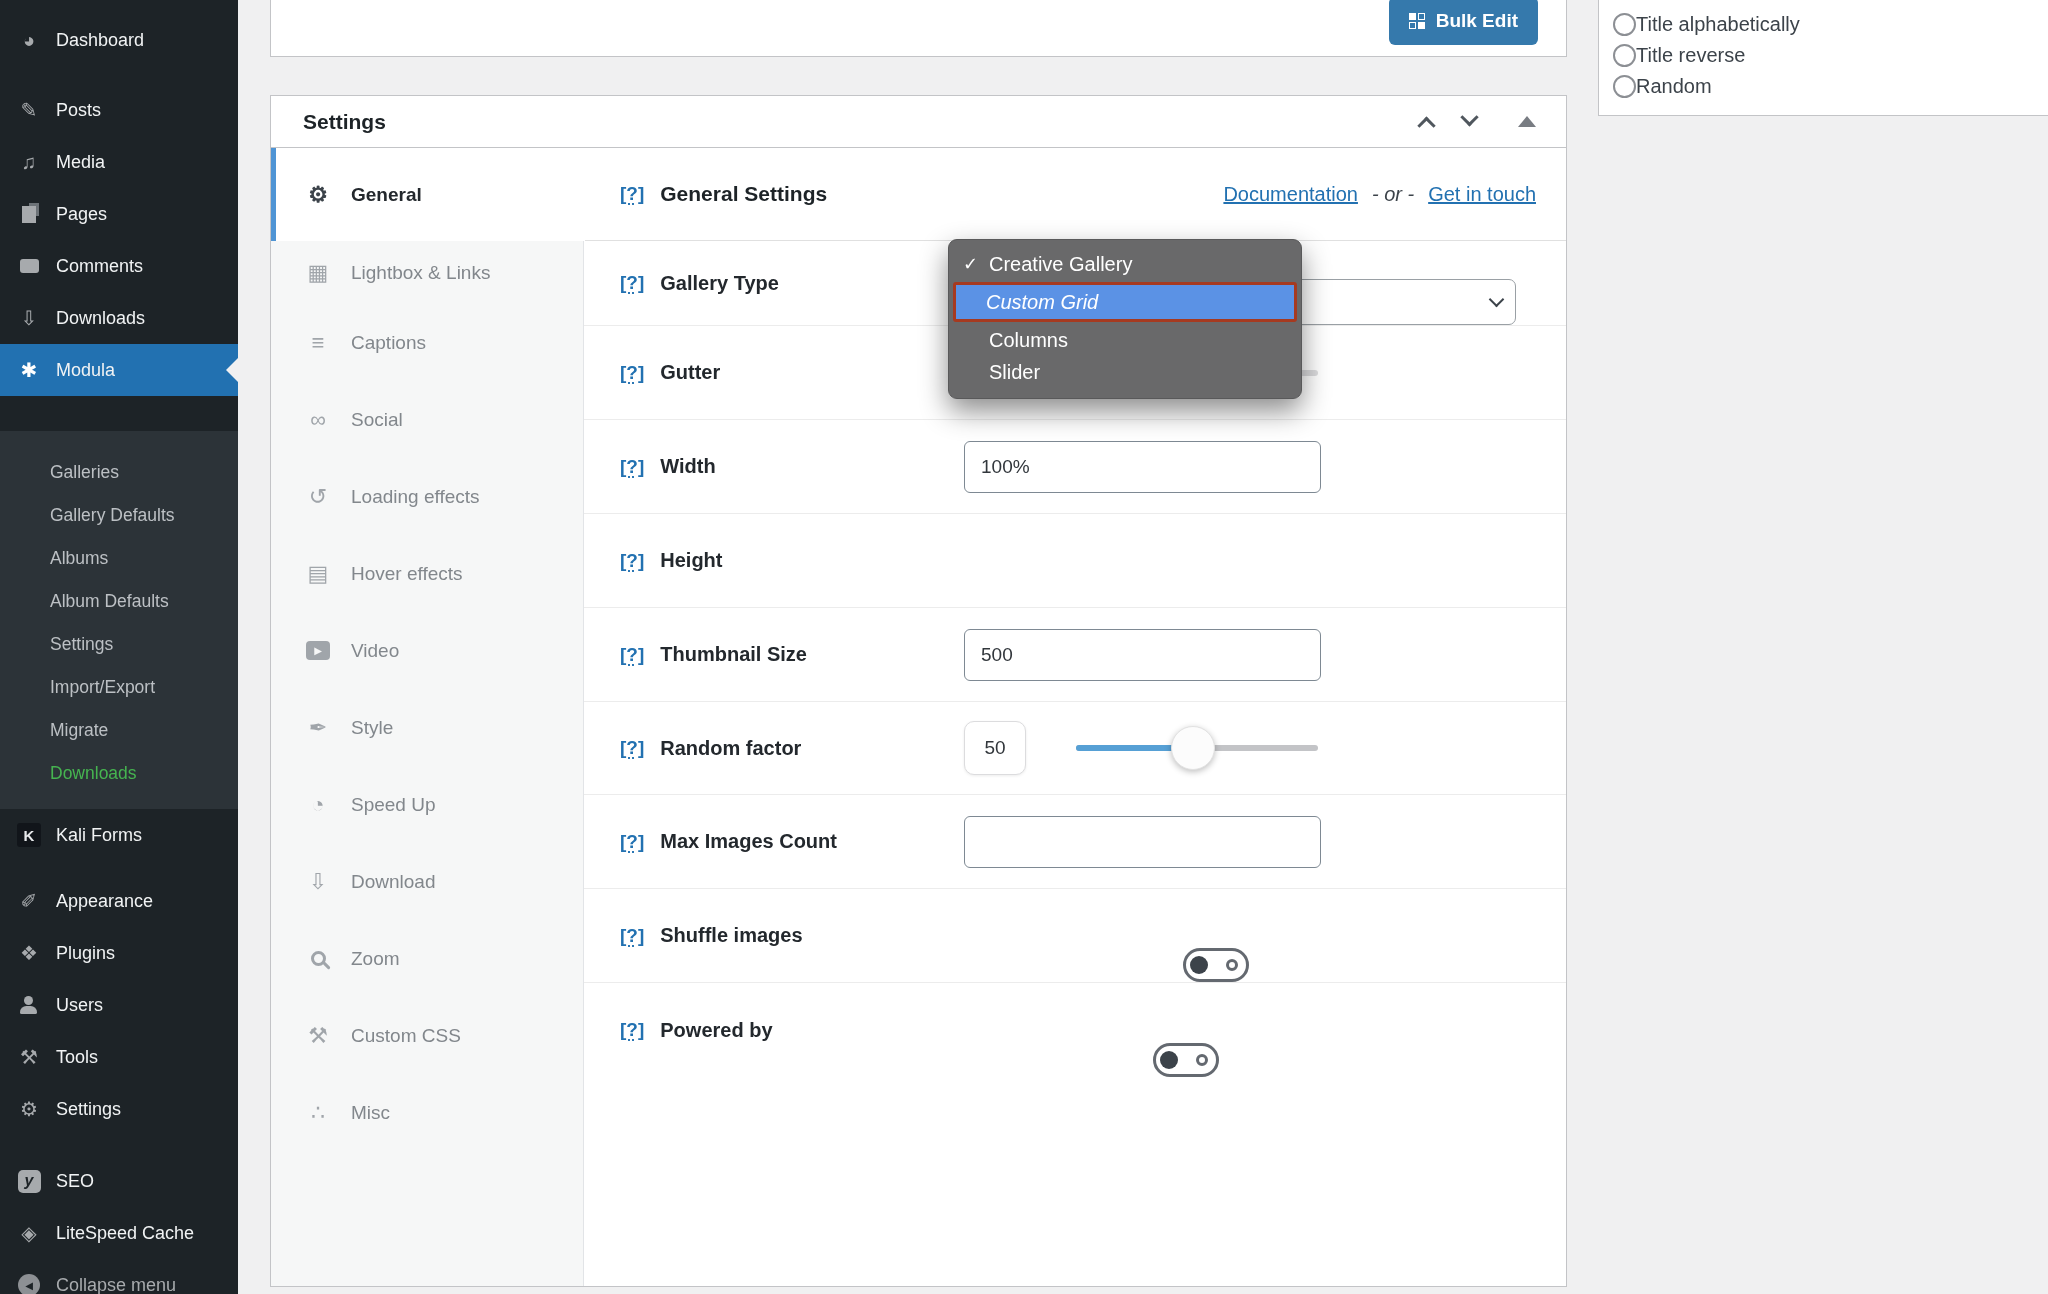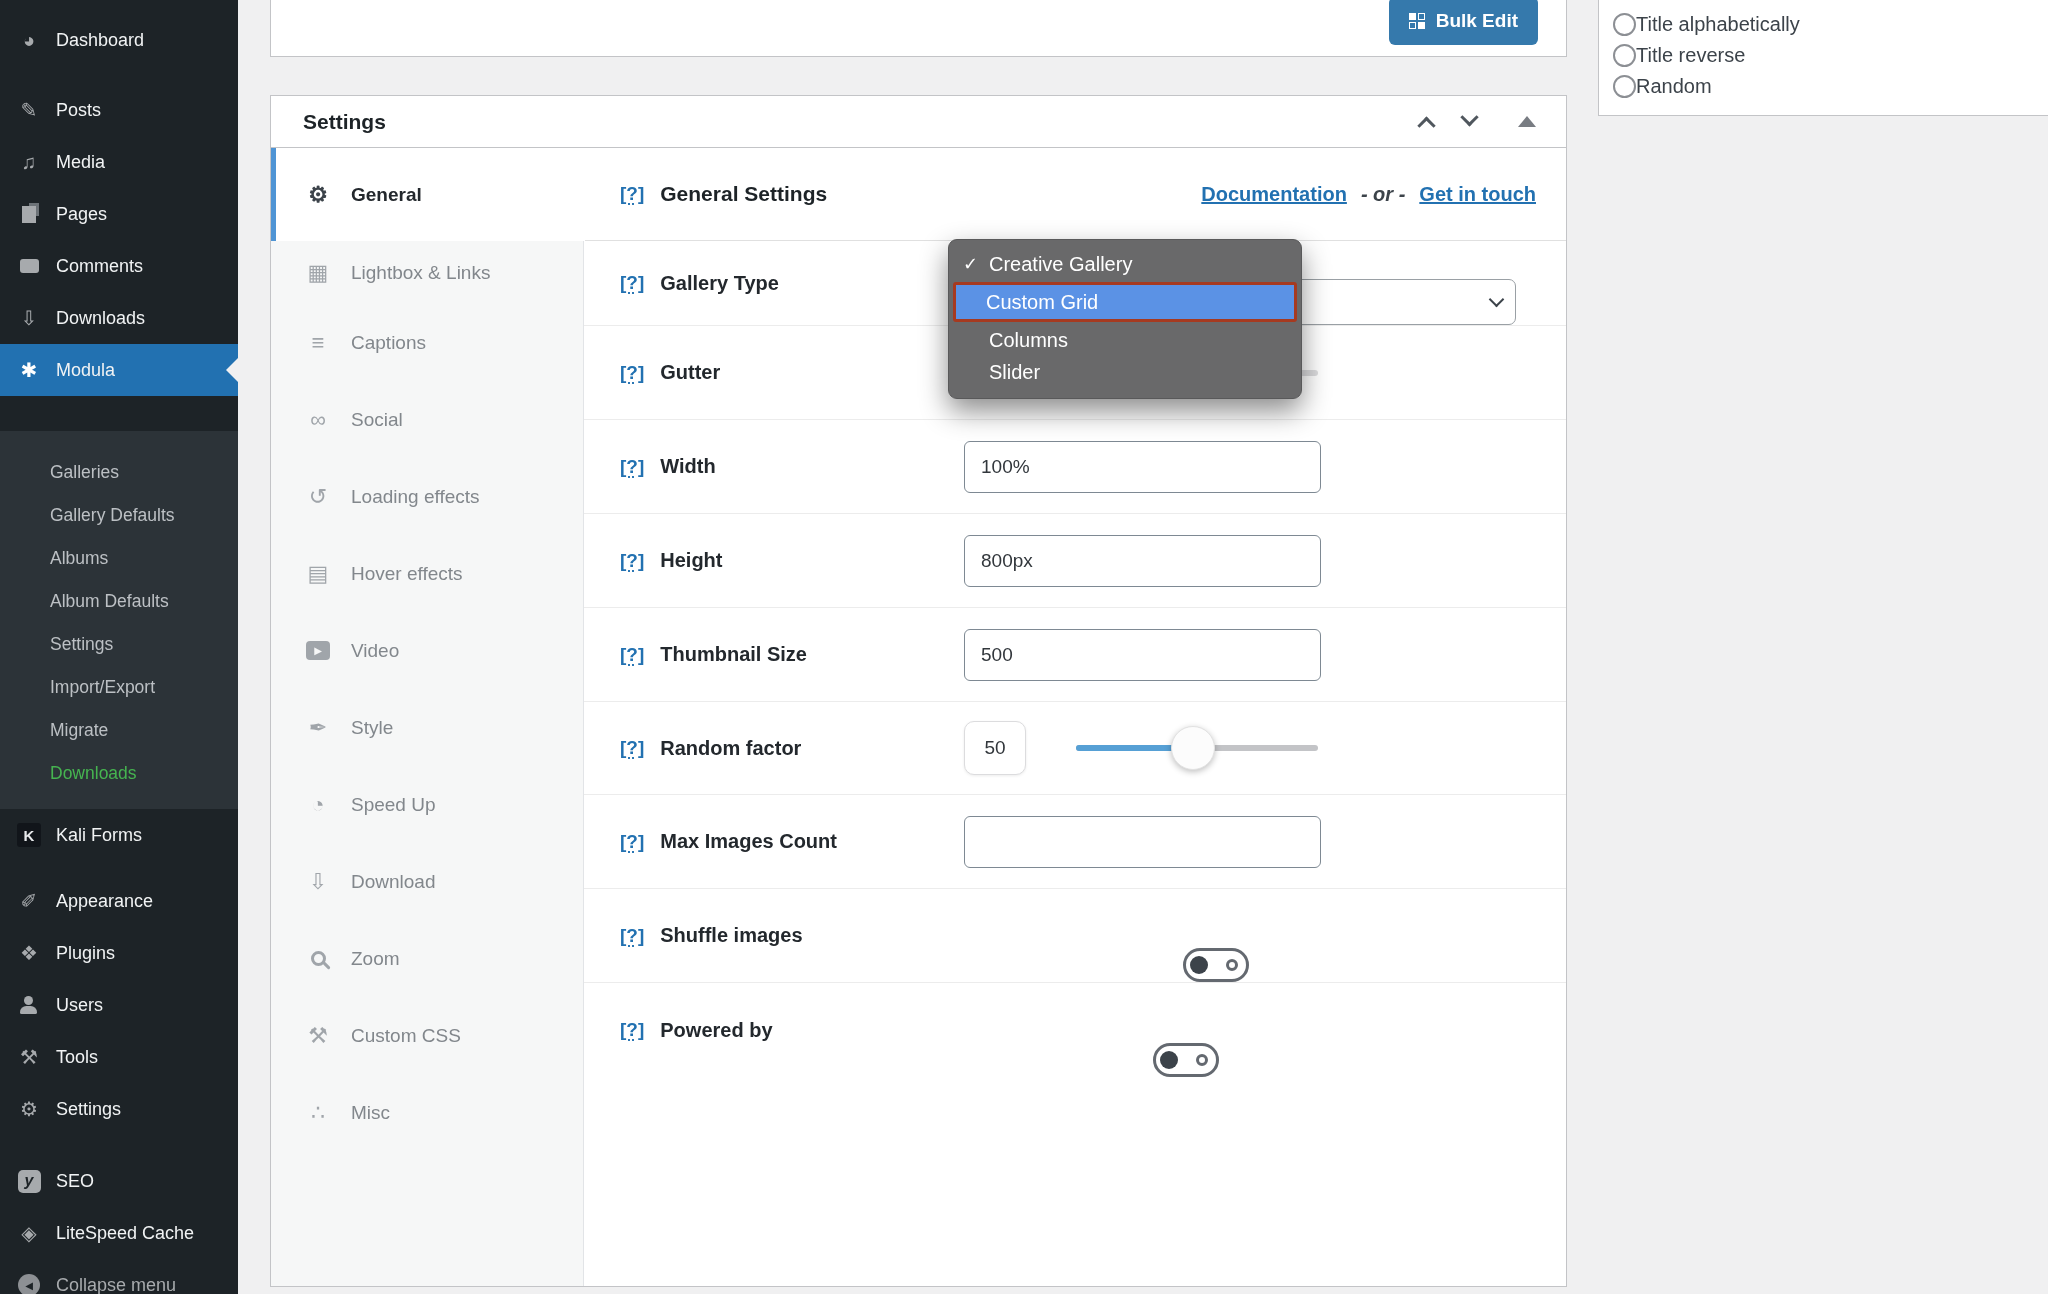--- a/index.html
+++ b/index.html
@@ -92,21 +92,21 @@
   .i-camera::after { content:""; position:absolute; top:4px; left:7px; width:9px; height:9px; background:#f6f7f7; border-radius:50%; }
   .i-zoomglass { position:relative; width:15px; height:15px; border:3px solid #a0a5aa; border-radius:50%; }
   .i-zoomglass::after { content:""; position:absolute; width:9px; height:3px; background:#a0a5aa;
     transform:rotate(45deg); right:-8px; bottom:-4px; border-radius:2px; }
   
   .content-col { flex:1; display:flex; flex-direction:column; background:#fff; }
   .c-header { height:93px; flex:0 0 93px; display:flex; align-items:center;
     padding:0 30px 0 36px; border-bottom:1px solid #e0e0e0; }
   .help { color:#2271b1; font-size:19px; font-weight:bold; cursor:pointer; text-decoration:underline dotted; text-underline-offset:4px; }
   .c-title { font-size:21px; font-weight:bold; margin-left:16px; color:#1d2327; }
-  .c-links { margin-left:auto; display:flex; align-items:center; gap:14px; font-size:20px;font-weight:bold; }
+  .c-links { margin-left:auto; display:flex; align-items:center; gap:14px; font-size:20px; }
   .link { color:#2271b1; text-decoration:underline; cursor:pointer; }
   .or-sep { color:#3c434a; font-style:italic; }
   .row { position:relative; display:flex; align-items:center; padding-left:36px; border-bottom:1px solid #ececec; }
   .row .rlabel { font-size:20px; font-weight:bold; color:#23282d; margin-left:16px; }
   .ctrl { position:absolute; left:380px; top:50%; transform:translateY(-50%); }
   .tinput { width:357px; height:52px; border:1.5px solid #7e8993; border-radius:6px;
     font-size:19px; padding:0 16px; color:#32373c; font-family:"Liberation Sans",sans-serif; background:#fff; }
   .select-box { width:357px; height:46px; border:1.5px solid #9aa0a5; border-radius:7px; background:#fff; position:relative; cursor:pointer; }
   .select-box .sb-chev { position:absolute; right:13px; top:14px; width:11px; height:11px;
     border-right:2.5px solid #3c434a; border-bottom:2.5px solid #3c434a; transform:rotate(45deg); }
@@ -124,21 +124,21 @@
   .toggle .dot { position:absolute; right:8px; top:8px; width:12px; height:12px; border-radius:50%; border:3px solid #646970; }
   .filler { flex:1; background:#fff; }
   
   .dropdown { position:absolute; left:948px; top:239px; width:354px; z-index:60;
     background:#69696a; border:1px solid #59595a; border-radius:9px;
     box-shadow:0 12px 28px rgba(0,0,0,.45); padding:8px 0 10px 0; color:#fff; font-size:20px; }
   .dd-item { height:32px; display:flex; align-items:center; padding-left:40px; cursor:pointer; }
   .dd-item .ck { position:absolute; left:14px; width:22px; font-size:18px; }
   .dd-item.first { position:relative; }
   .dd-hl-wrap { margin:2px 4px; border:3px solid #a63a20; border-radius:3px; background:#5b92e5; }
-  .dd-hl-wrap .dd-item { padding-left:30px; height:34px; }
+  .dd-hl-wrap .dd-item { padding-left:30px; height:34px;font-style:italic; }
 </style>
 </head>
 <body>
 
 <div class="sidebar">
   <div class="s-item first">
     <span class="sic">◕</span>
     <span>Dashboard</span>
   </div>
   <div class="s-item gap-posts">
@@ -365,21 +365,20 @@
 
       <div class="row" style="height:94px; flex:0 0 94px;">
         <span class="help">[?]</span>
         <span class="rlabel">Width</span>
         <input class="ctrl tinput" value="100%" style="">
       </div>
 
       <div class="row" style="height:94px; flex:0 0 94px;">
         <span class="help">[?]</span>
         <span class="rlabel">Height</span>
-        <input class="ctrl tinput" value="800px" style="">
       </div>
 
       <div class="row" style="height:94px; flex:0 0 94px;">
         <span class="help">[?]</span>
         <span class="rlabel">Thumbnail Size</span>
         <input class="ctrl tinput" value="500" style="">
       </div>
 
       <div class="row" style="height:93px; flex:0 0 93px;">
         <span class="help">[?]</span>

